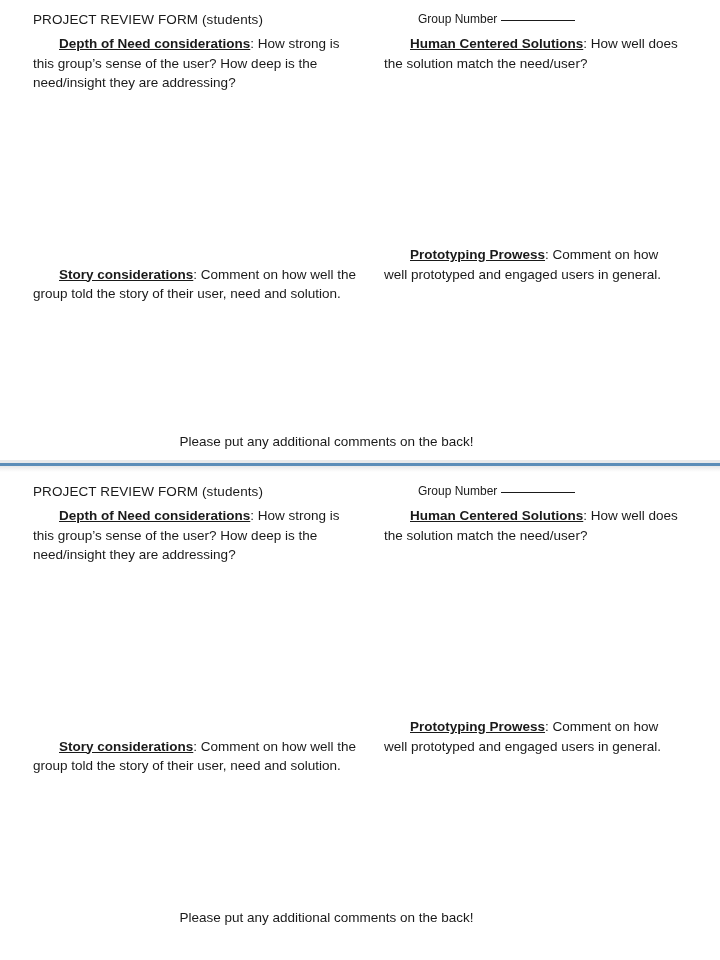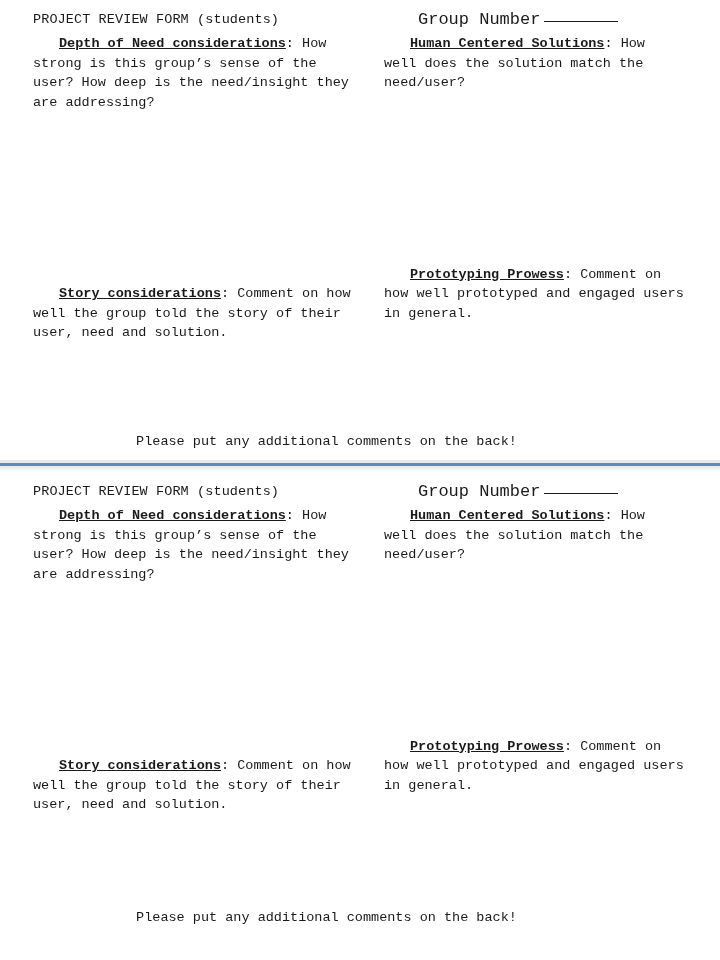--- a/index.html
+++ b/index.html
@@ -23,21 +23,20 @@
   }
 
   
   .form-copy {
     position: relative;
     width: 720px;
     height: 460px;
     box-sizing: border-box;
     background: #ffffff;
     flex: 0 0 auto;
-    font-family: Liberation Mono, monospace;
   }
   .form-copy.second {
     height: 500px;
   }
 
   .title-row {
     position: absolute;
     left: 0;
     top: 10px;
     width: 720px;
@@ -49,21 +48,21 @@
     top: 0;
     font-size: 13.5px;
     line-height: 19px;
     letter-spacing: 0.1px;
     white-space: nowrap;
   }
   .group-number {
     position: absolute;
     left: 418px;
     top: 0;
-    font-size: 17px;
+    font-size: 12px;
     line-height: 19px;
     white-space: nowrap;
   }
   .group-blank {
     display: inline-block;
     width: 74px;
     border-bottom: 1.6px solid #1a1a1a;
     margin-left: 4px;
     vertical-align: 2px;
   }

